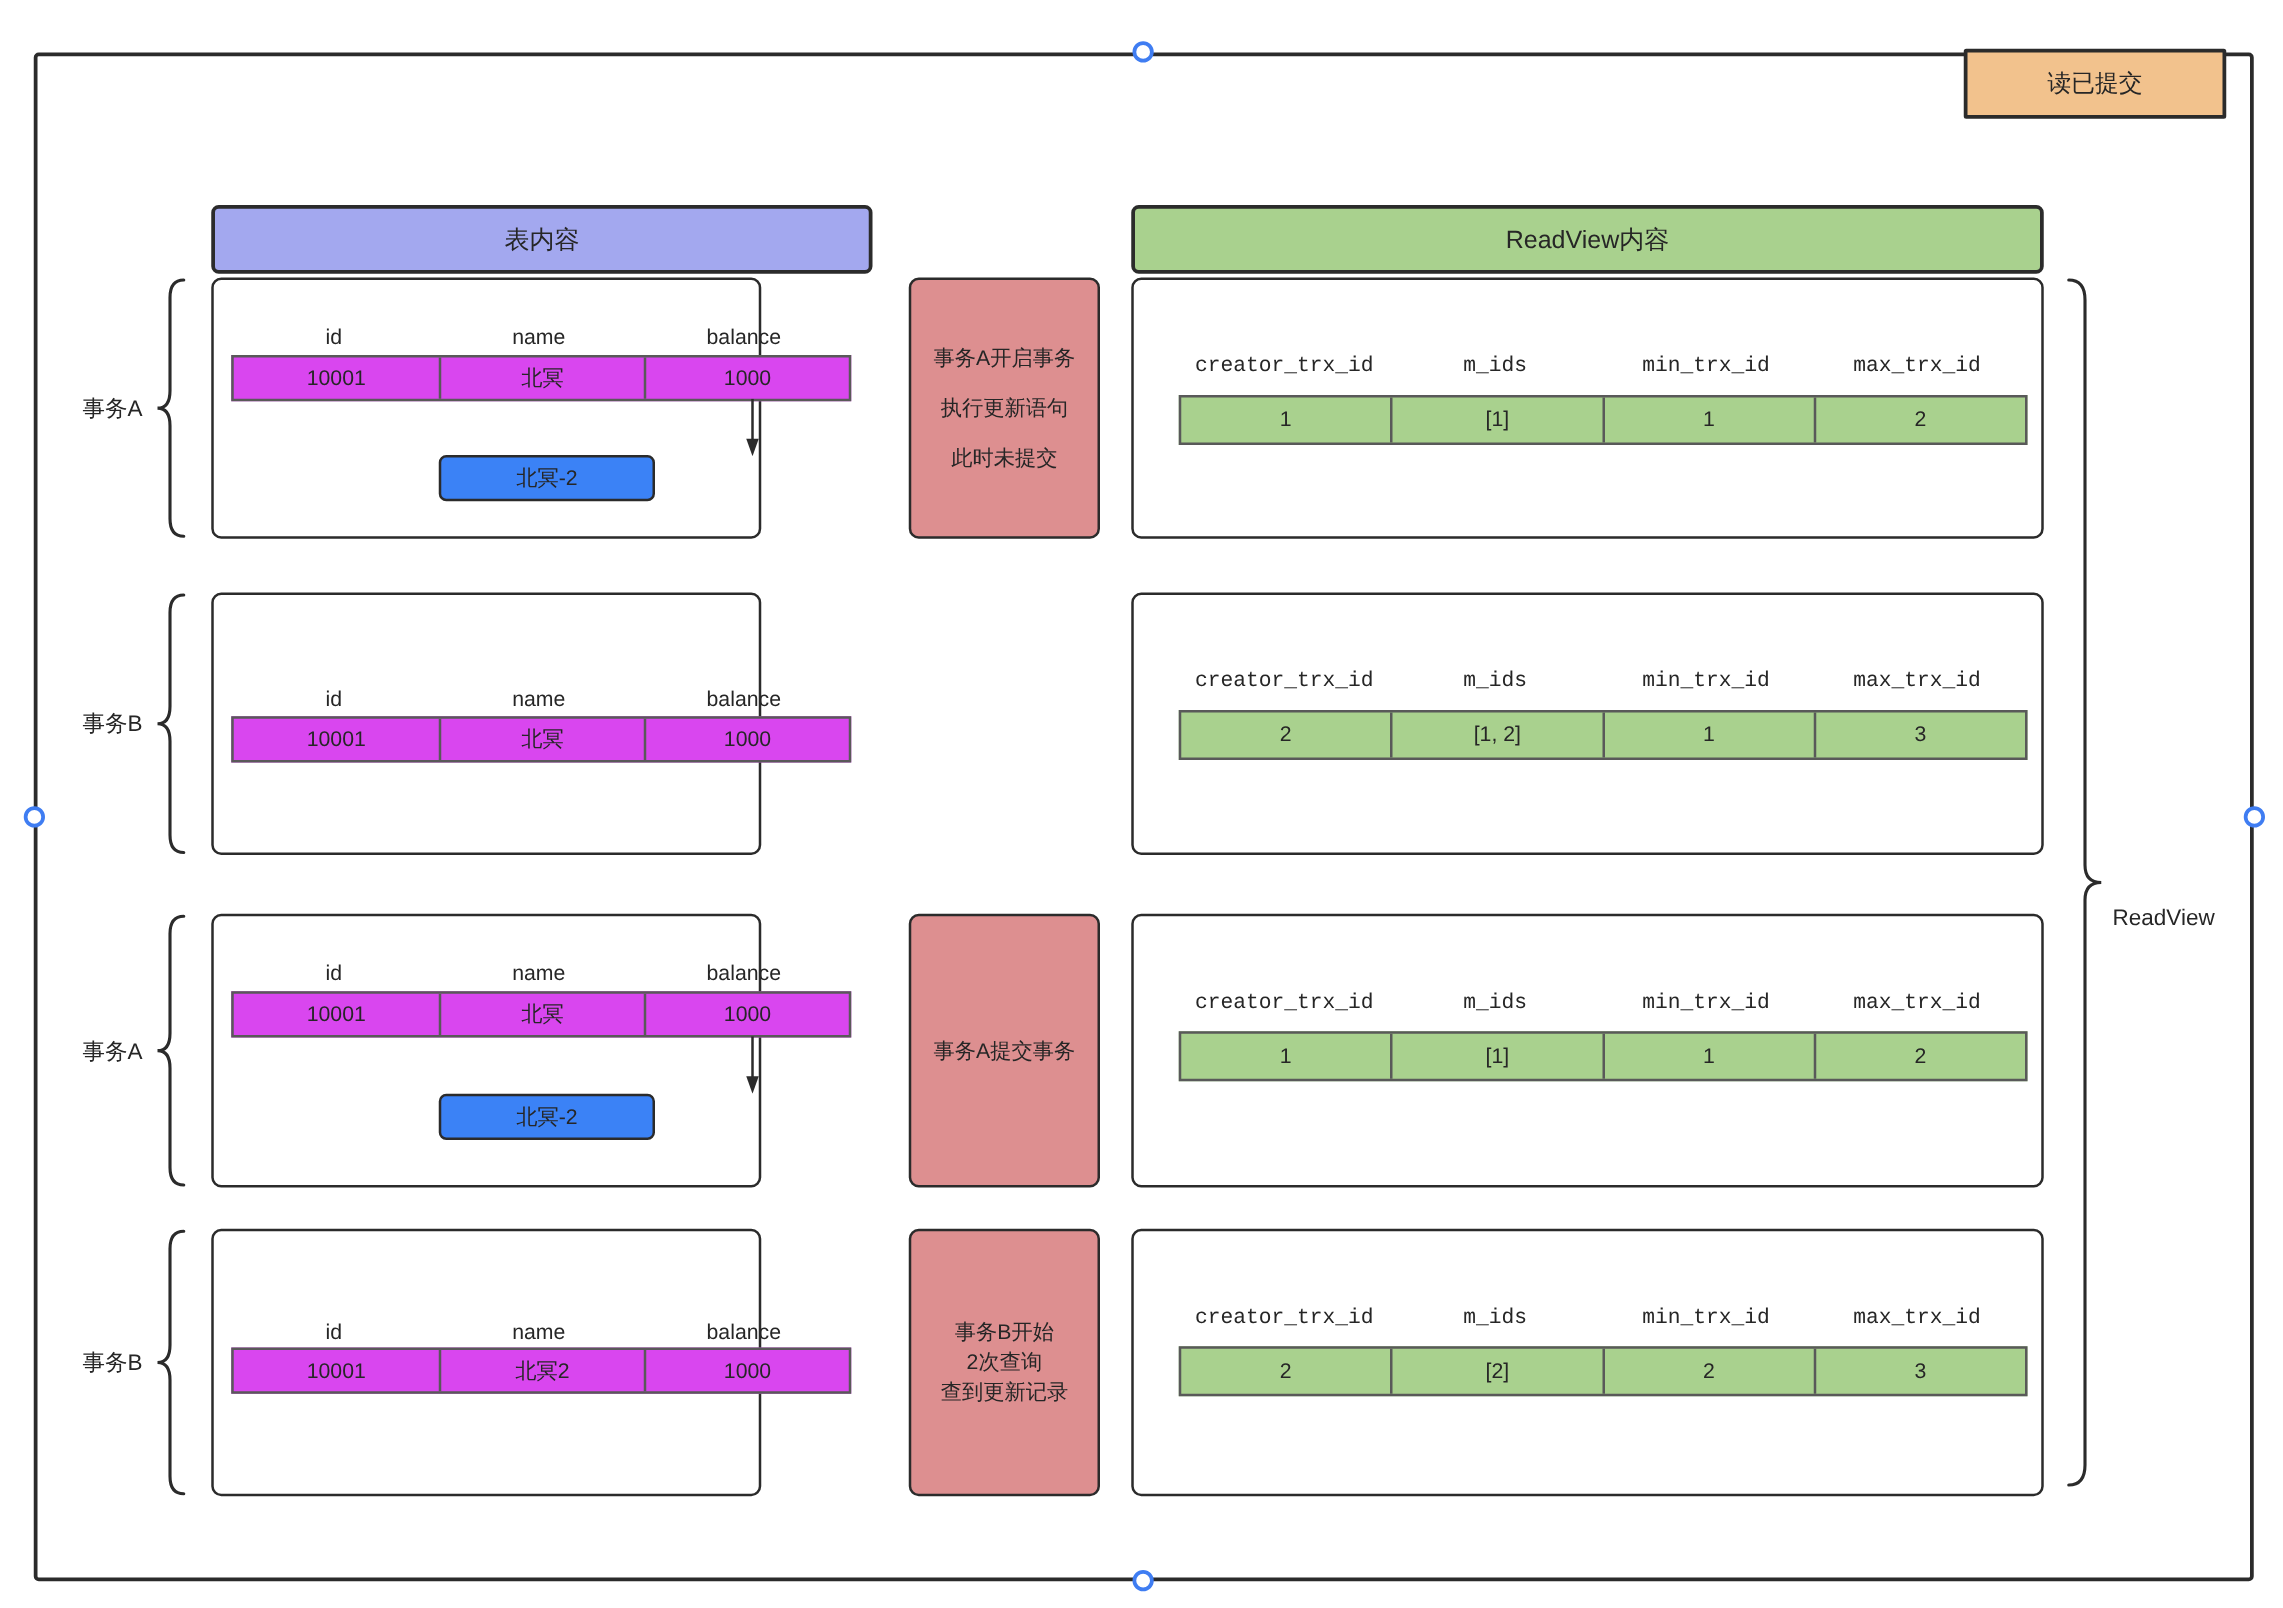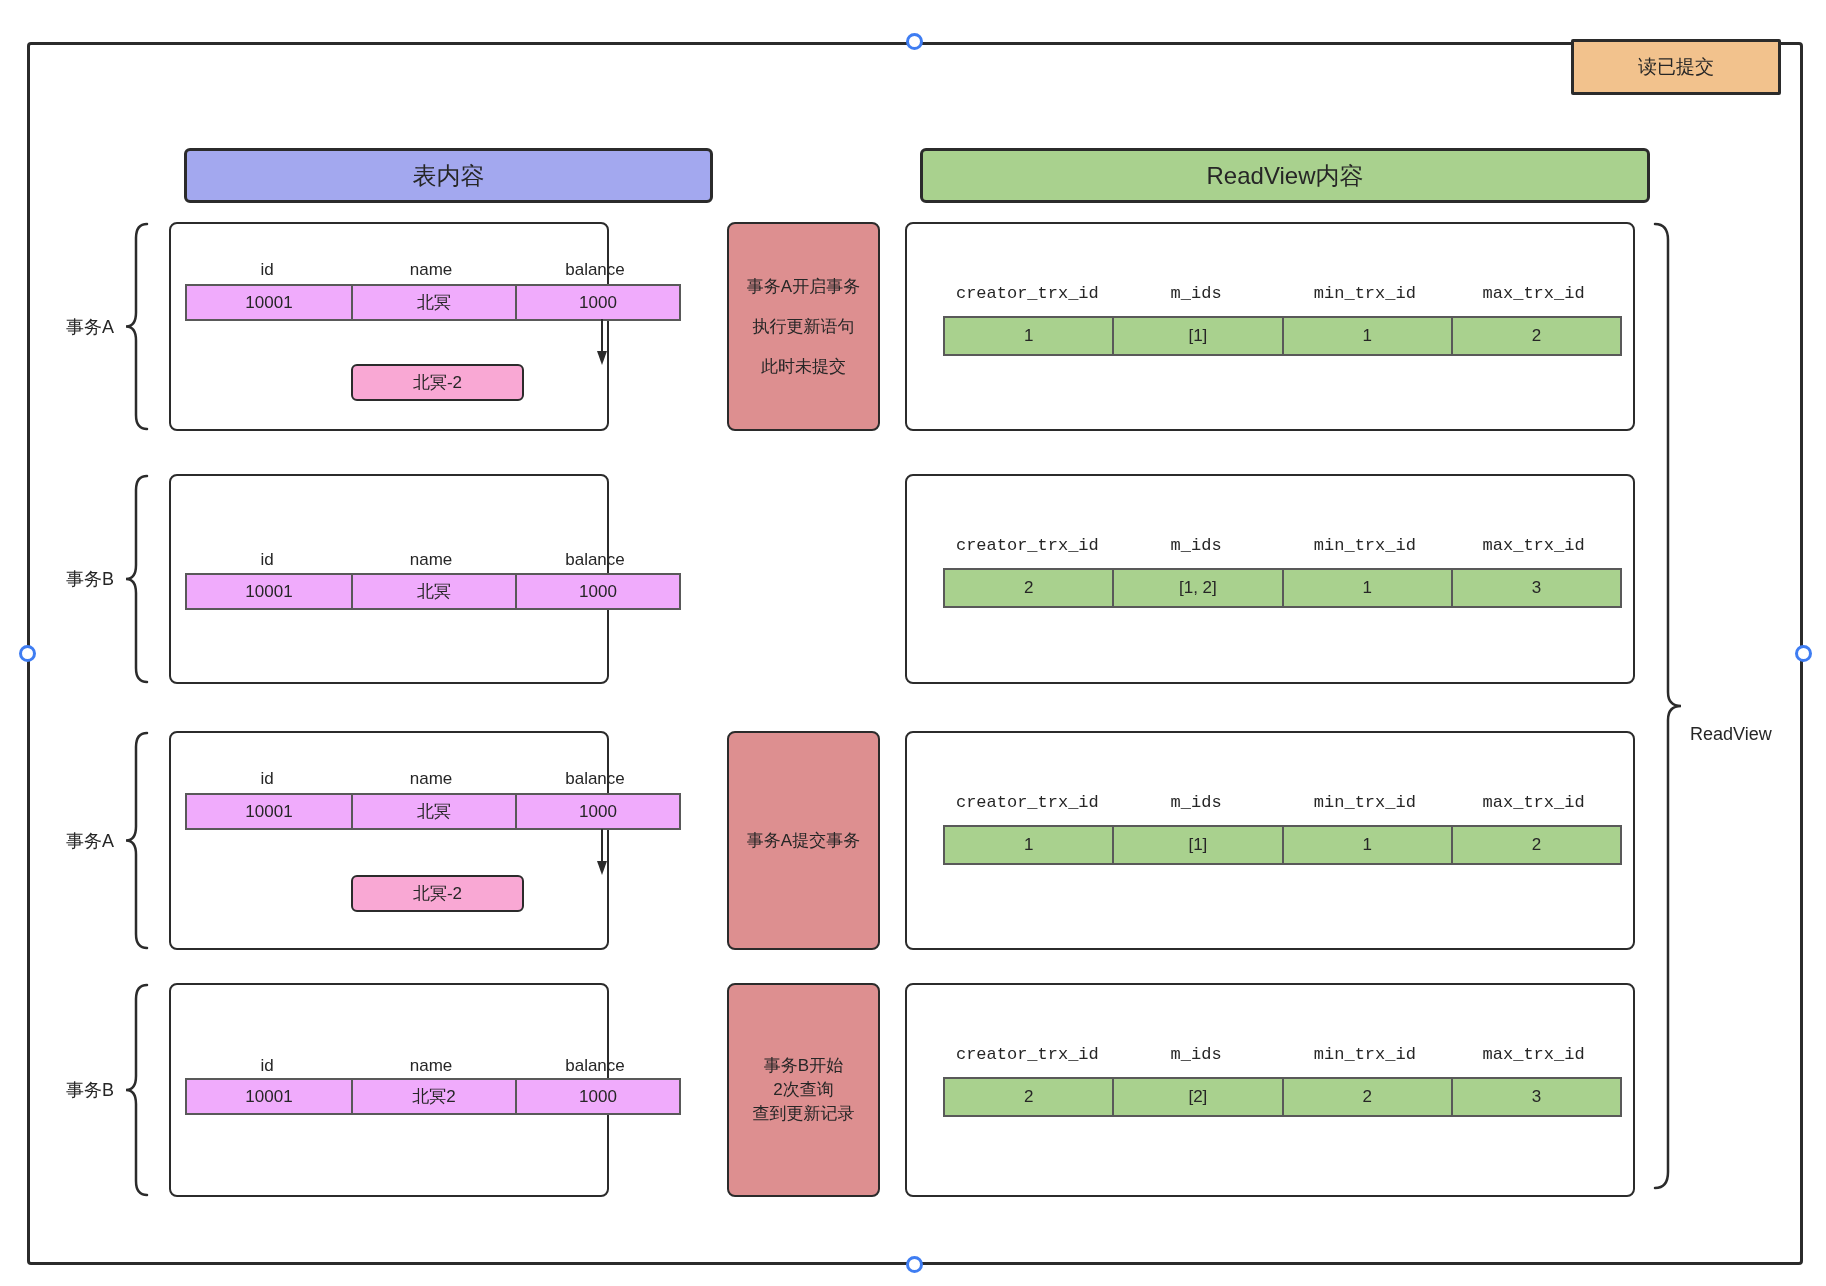--- a/index.html
+++ b/index.html
@@ -11,23 +11,23 @@
     border:3px solid #2b2b2b;border-radius:4px;box-sizing:border-box;background:#ffffff;}
   .handle{position:absolute;width:17px;height:17px;box-sizing:border-box;
     border:3px solid #3f7df2;border-radius:50%;background:#ffffff;z-index:40;}
 
   
   .badge{position:absolute;left:1571px;top:39px;width:210px;height:56px;z-index:30;
     background:#f2c28d;border:3px solid #2b2b2b;border-radius:2px;box-sizing:border-box;
     display:flex;align-items:center;justify-content:center;font-size:19px;}
 
   
-  .col-header{position:absolute;top:148px;height:55px;z-index:5;
+  .col-header{position:absolute;top:164px;height:55px;z-index:5;
     border:3px solid #2b2b2b;border-radius:6px;box-sizing:border-box;
-    display:flex;align-items:center;justify-content:center;font-size:24px;margin-left:15px;}
+    display:flex;align-items:center;justify-content:center;font-size:20px;}
   .col-header.left{left:169px;width:529px;background:#a3a8ef;}
   .col-header.right{left:905px;width:730px;background:#a9d18e;}
 
   
   .row{position:absolute;left:0;width:1826px;}
   .row-1{top:222px;height:209px;}
   .row-2{top:474px;height:210px;}
   .row-3{top:731px;height:219px;}
   .row-4{top:983px;height:214px;}
 
@@ -43,31 +43,31 @@
   .notebox{position:absolute;left:727px;top:0;width:153px;height:100%;
     border:2.5px solid #2b2b2b;border-radius:8px;box-sizing:border-box;background:#dd8f90;
     display:flex;flex-direction:column;align-items:center;justify-content:center;}
   .rvbox{position:absolute;left:905px;top:0;width:730px;height:100%;
     border:2.5px solid #2b2b2b;border-radius:8px;box-sizing:border-box;background:#fff;}
 
   
   .theaders{position:absolute;left:14px;width:492px;display:flex;}
   .theaders span{width:164px;text-align:center;font-size:17px;}
   .tcells{position:absolute;left:14px;width:492px;height:33px;display:flex;
-    border:2px solid #595959;box-sizing:content-box;background:#f0abfc;}
+    border:2px solid #595959;box-sizing:content-box;background:#d946ef;}
   .tcells span{width:164px;display:flex;align-items:center;justify-content:center;
     font-size:17px;box-sizing:border-box;}
   .tcells span + span{border-left:2px solid #595959;}
   .pos-a.theaders{top:36px;} .pos-a.tcells{top:60px;}
   .pos-b.theaders{top:74px;} .pos-b.tcells{top:97px;}
   .pos-d.theaders{top:71px;} .pos-d.tcells{top:93px;}
 
   .arrow{position:absolute;left:425px;}
   .update-box{position:absolute;left:180px;width:173px;height:37px;
-    background:#f9a8d4;border:2.5px solid #2b2b2b;border-radius:6px;box-sizing:border-box;
+    background:#3b82f6;border:2.5px solid #2b2b2b;border-radius:6px;box-sizing:border-box;
     display:flex;align-items:center;justify-content:center;font-size:17px;}
 
   
   .rvheaders{position:absolute;left:36px;width:675px;display:flex;top:60px;font-family:Liberation Mono, monospace;}
   .rvheaders span{flex:1;text-align:center;font-size:17px;}
   .rvcells{position:absolute;left:36px;width:675px;height:36px;display:flex;top:92px;
     border:2px solid #595959;box-sizing:content-box;background:#a9d18e;}
   .rvcells span{flex:1;display:flex;align-items:center;justify-content:center;
     font-size:17px;box-sizing:border-box;}
   .rvcells span + span{border-left:2px solid #595959;}

